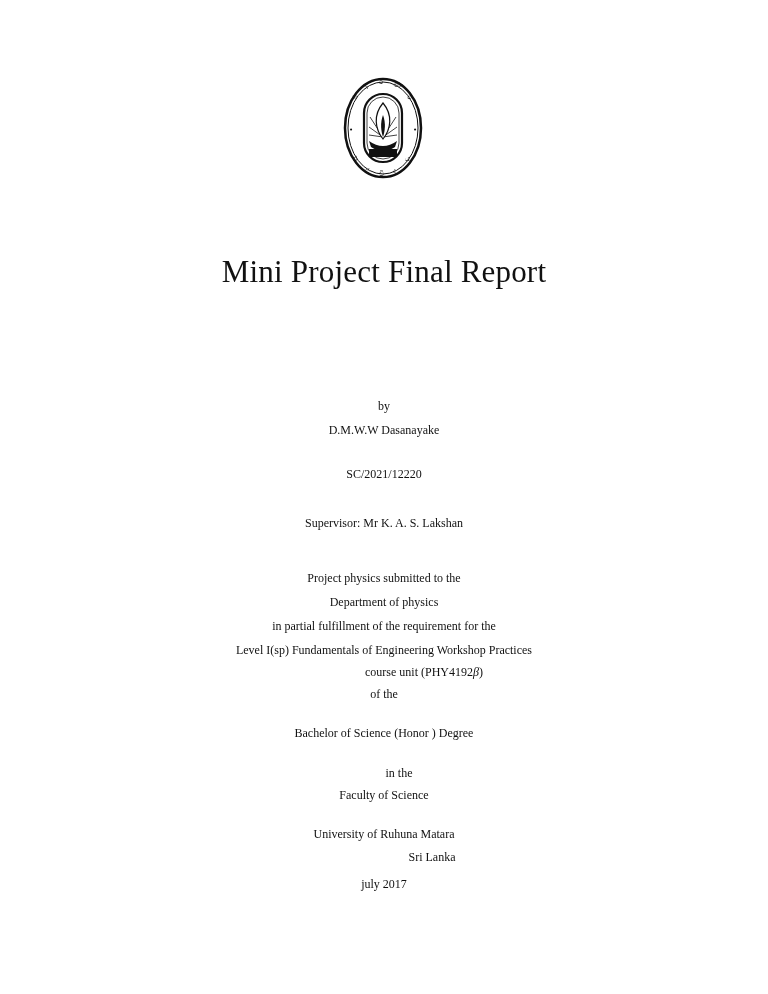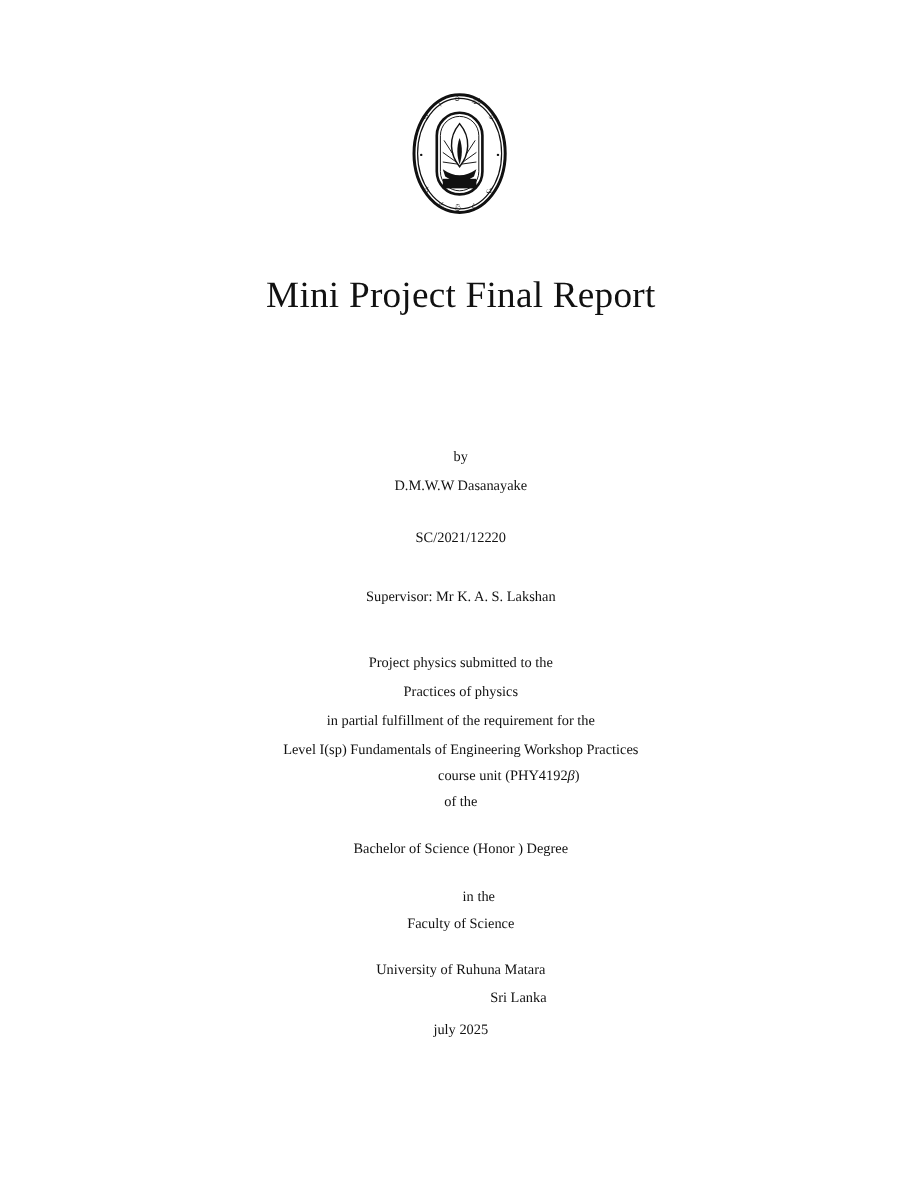--- a/index.html
+++ b/index.html
@@ -1,18 +1,18 @@
 <!DOCTYPE html>
 <html><head>
 <meta charset="utf-8">
 <style>
   html, body { margin: 0; padding: 0; background: #ffffff; }
   body { width: 768px; height: 994px; position: relative; overflow: hidden;
          font-family: "Liberation Serif", "DejaVu Serif", serif; color: #111; }
-  .line { position: absolute; left: 0; width: 768px; text-align: center; white-space: nowrap; }
+  .line { position: absolute; left: 0; width: 768px; text-align: center; white-space: nowrap; margin-top: 26px; }
   .logo { position: absolute; left: 343px; top: 77px; width: 80px; height: 102px; }
   .title { font-size: 31px; top: 228px; letter-spacing: 0.2px; }
   .t17 { font-size: 12px; }
   .beta { font-style: italic; }
 </style>
 </head>
 <body>
 
 <svg class="logo" viewBox="0 0 80 102">
   <ellipse cx="40" cy="51" rx="38" ry="49" fill="none" stroke="#111" stroke-width="2.5"></ellipse>
@@ -48,24 +48,24 @@
 </svg>
 
 <div class="line title">Mini Project Final Report</div>
 
 <div class="line t17" style="top:373px;">by</div>
 <div class="line t17" style="top:397px;">D.M.W.W Dasanayake</div>
 <div class="line t17" style="top:441px;">SC/2021/12220</div>
 <div class="line t17" style="top:490px;">Supervisor:  Mr K. A. S. Lakshan</div>
 
 <div class="line t17" style="top:545px;">Project physics submitted to the</div>
-<div class="line t17" style="top:569px;">Practices of physics</div>
+<div class="line t17" style="top:569px;">Department of physics</div>
 <div class="line t17" style="top:593px;">in partial fulfillment of the requirement for the</div>
 <div class="line t17" style="top:617px;">Level I(sp) Fundamentals of Engineering Workshop Practices</div>
 <div class="line t17" style="top:639px;padding-left:40px;"><span>course unit (PHY4192</span><span class="beta">β</span><span>)</span></div>
 <div class="line t17" style="top:661px;">of the</div>
 
 <div class="line t17" style="top:700px;">Bachelor of Science (Honor ) Degree</div>
 <div class="line t17" style="top:740px;padding-left:15px;">in the</div>
 <div class="line t17" style="top:762px;">Faculty of Science</div>
 <div class="line t17" style="top:801px;">University of Ruhuna Matara</div>
 <div class="line t17" style="top:824px;padding-left:48px;">Sri Lanka</div>
-<div class="line t17" style="top:851px;">july 2025</div>
+<div class="line t17" style="top:851px;">july 2017</div>
 
 </body></html>

